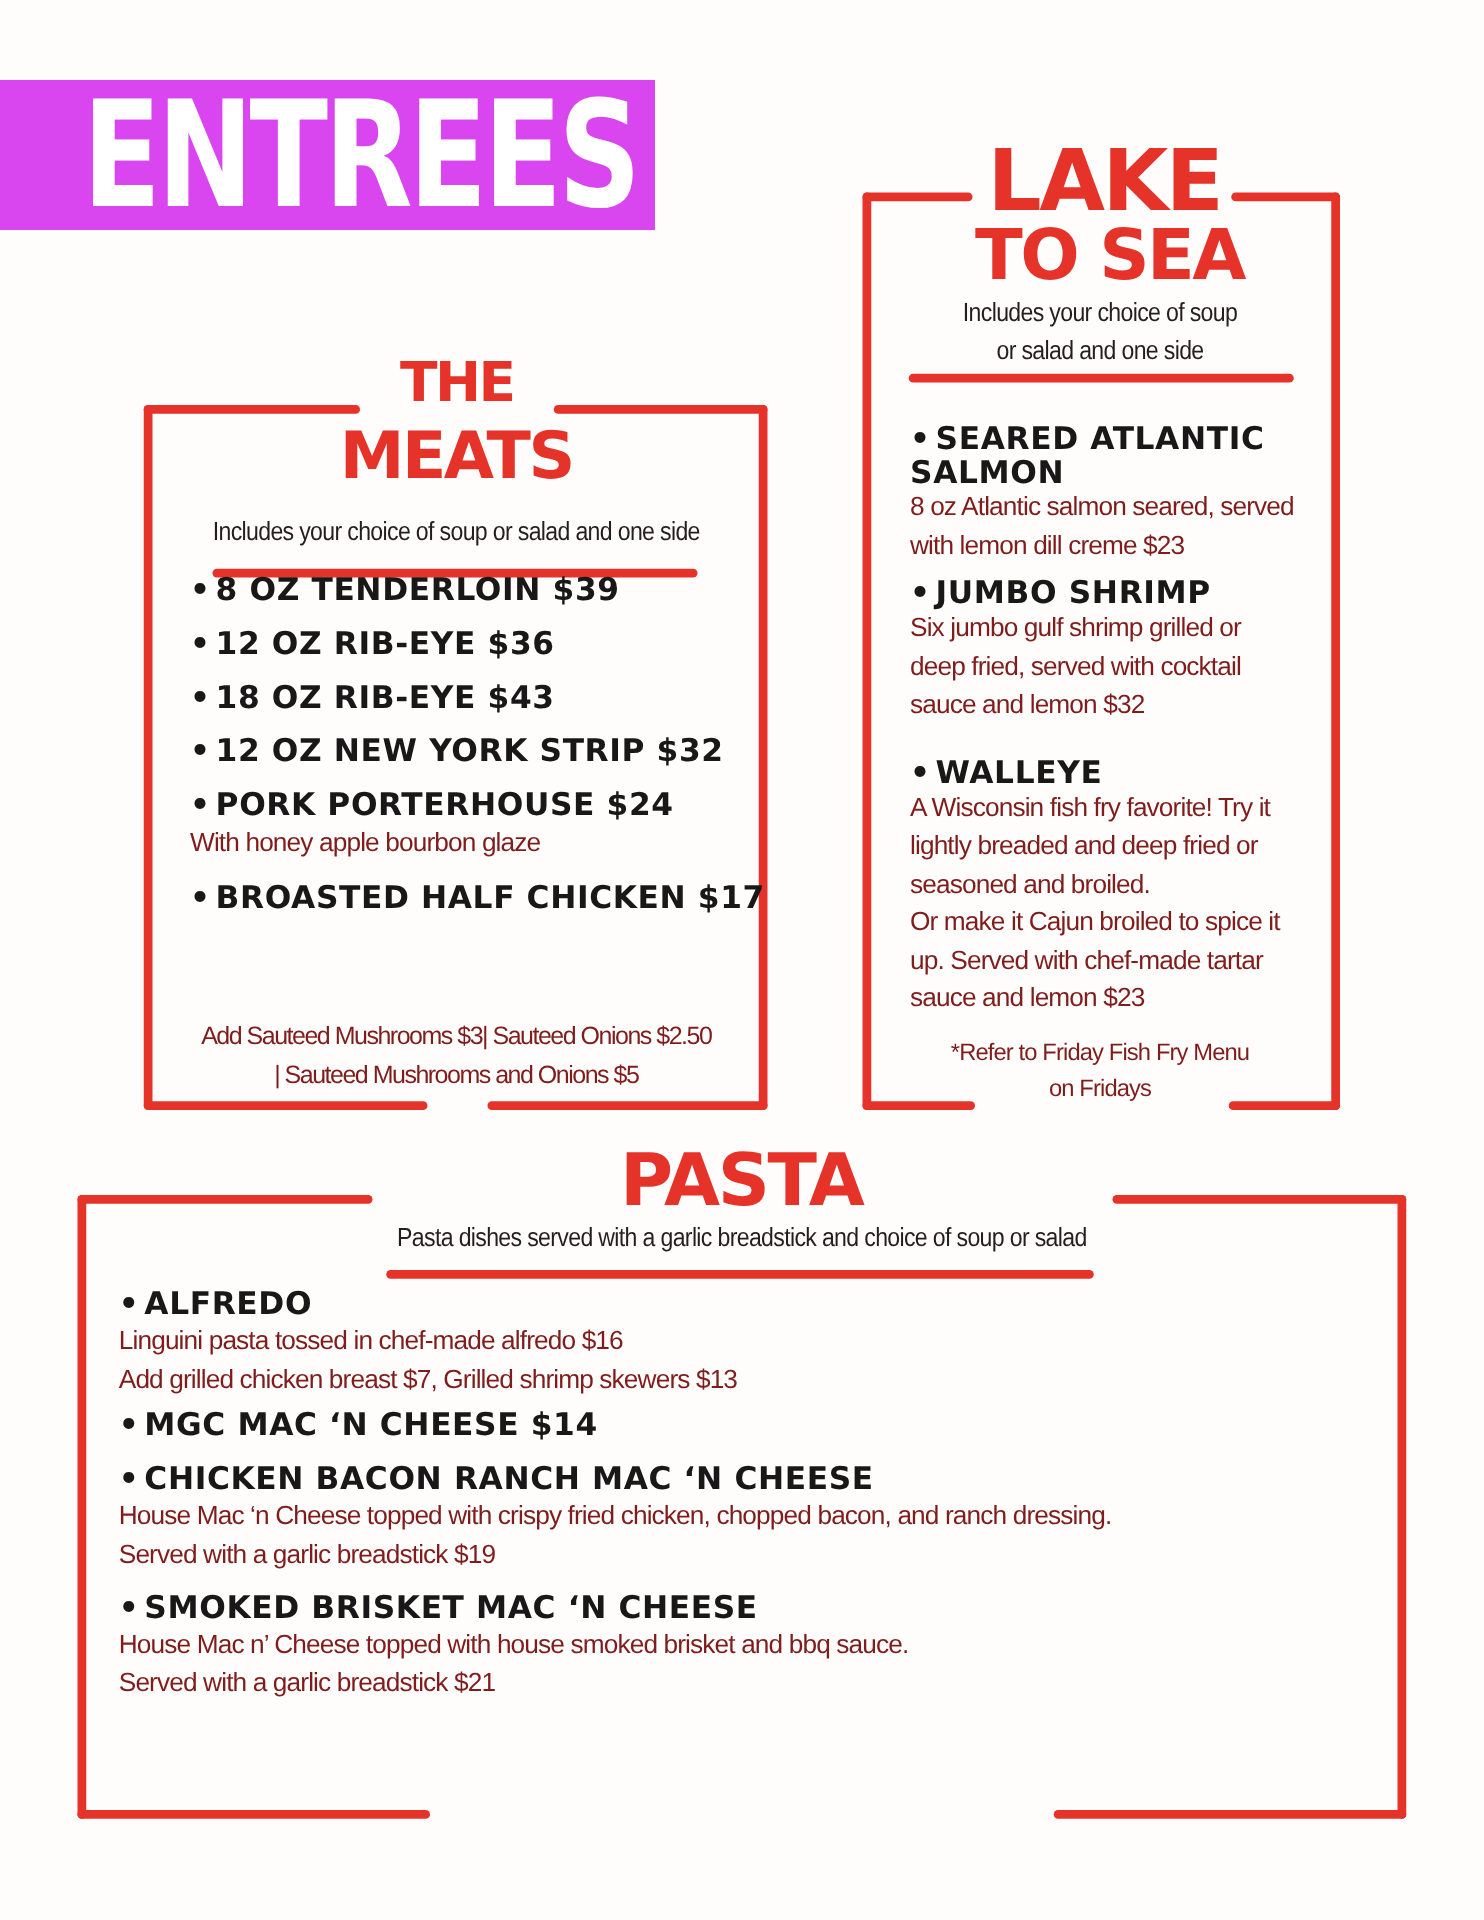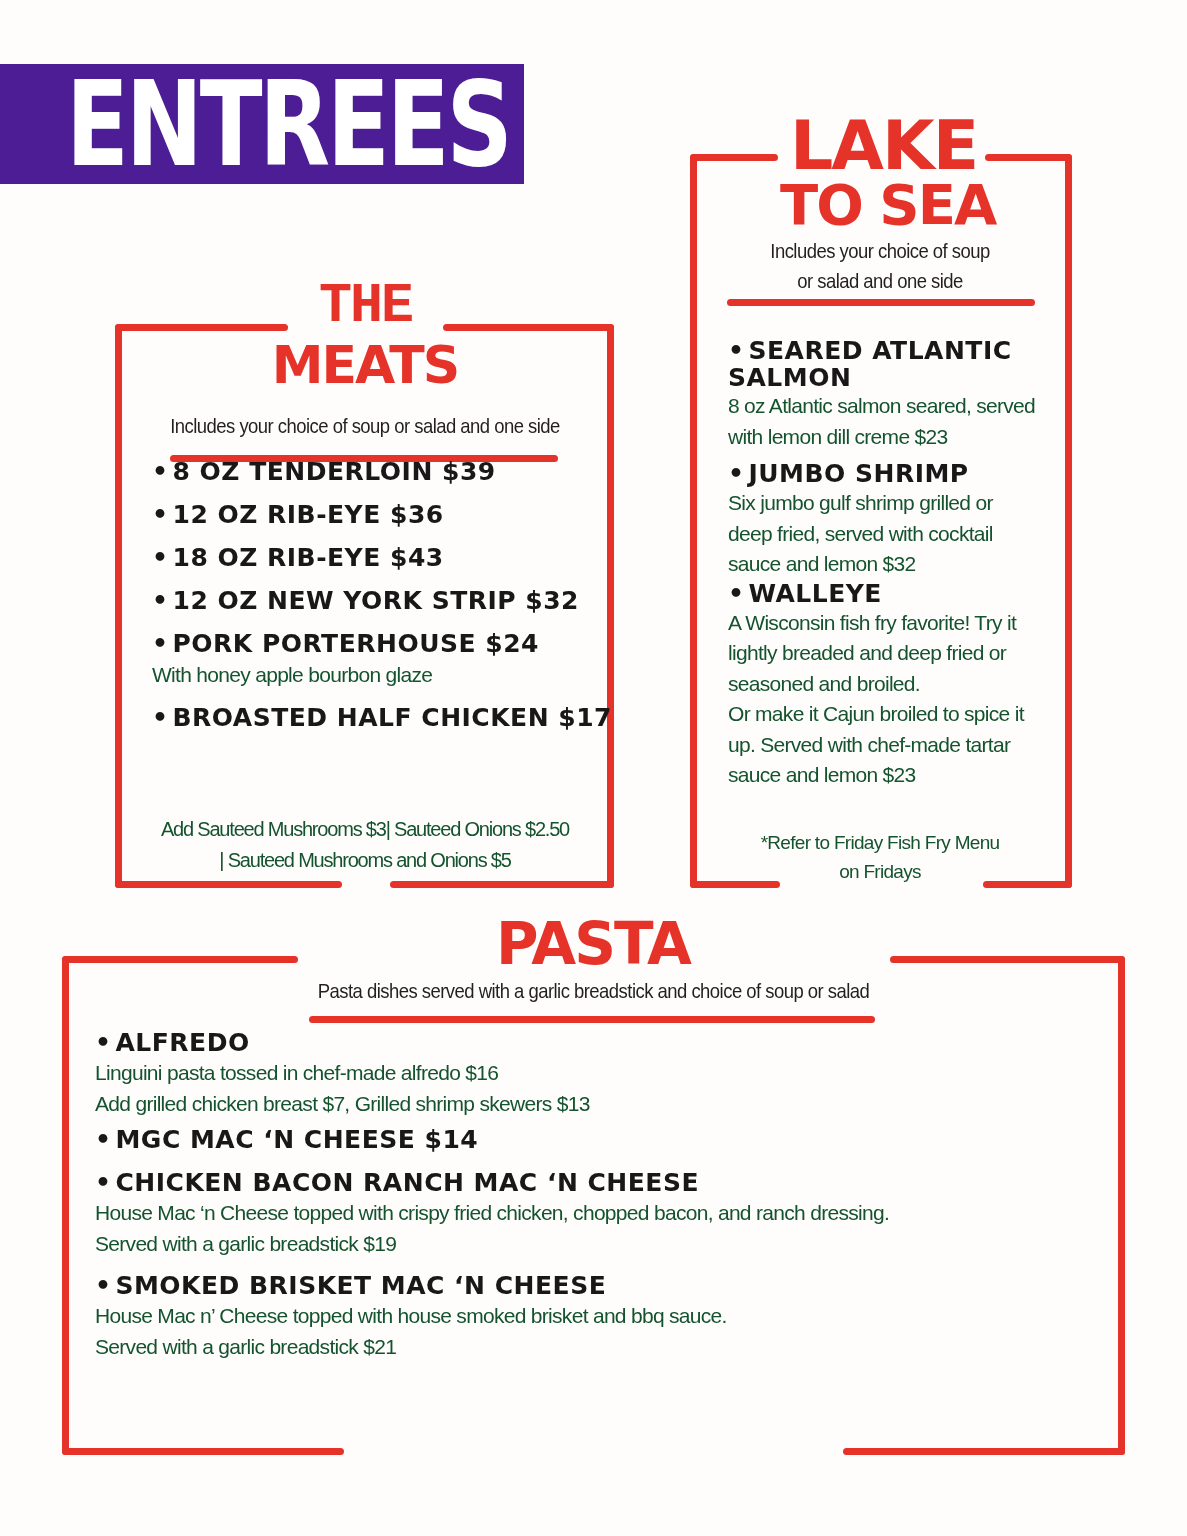--- a/index.html
+++ b/index.html
@@ -8,21 +8,21 @@
     background:#fefdfc;
     font-family:"Liberation Sans", sans-serif;
     color:#231f20;
   }
   .abs { position:absolute; }
   .line { position:absolute; background:#e5332a; border-radius:4px; }
 
   
   .banner {
     position:absolute; left:0; top:64px; width:524px; height:120px;
-    background:#4c1d95;
+    background:#d946ef;
   }
   .banner-text {
     position:absolute; left:66px; top:0; height:120px; width:450px;
     color:#fff; font-family:"DejaVu Sans", sans-serif; font-weight:bold;
     font-size:118px; line-height:120px; letter-spacing:-4px;
     transform:scaleX(0.78); transform-origin:left center;
     white-space:nowrap;
   }
 
   .section-title {
@@ -36,41 +36,41 @@
     letter-spacing:-0.6px; color:#231f20; transform:scaleX(0.88);
   }
   .item-title {
     font-family:"DejaVu Sans", sans-serif; font-weight:bold;
     font-size:25px; letter-spacing:0.5px; color:#1a1718;
     white-space:nowrap;
   }
   .item-title .bullet { margin-right:4px; }
   .desc {
     font-family:"Liberation Sans", sans-serif; font-size:21px;
-    letter-spacing:-0.7px; color:#14532d; line-height:30.5px;
+    letter-spacing:-0.7px; color:#7f1d1d; line-height:30.5px;
   }
   .centered { text-align:center; }
 </style>
 </head>
 <body>
 
 <div class="banner">
   <div class="banner-text">ENTREES</div>
 </div>
 
 <div>
 
   <div class="line" style="left:115px;top:324px;width:173px;height:7px;"></div>
   <div class="line" style="left:443px;top:324px;width:171px;height:7px;"></div>
   <div class="line" style="left:115px;top:324px;width:7px;height:564px;"></div>
   <div class="line" style="left:607px;top:324px;width:7px;height:564px;"></div>
   <div class="line" style="left:115px;top:881px;width:227px;height:7px;"></div>
   <div class="line" style="left:390px;top:881px;width:224px;height:7px;"></div>
 
-  <div class="section-title" style="left:288px;top:278px;width:155px;font-size:55px;line-height:58px;font-family:Liberation Mono, monospace;">THE</div>
+  <div class="section-title" style="left:288px;top:278px;width:155px;font-size:44px;line-height:58px;">THE</div>
   <div class="section-title" style="left:270px;top:334px;width:190px;font-size:52px;line-height:62px;">MEATS</div>
 
   <div class="subtitle" style="left:115px;top:414px;width:500px;">Includes your choice of soup or salad and one side</div>
   <div class="line" style="left:170px;top:455px;width:388px;height:7px;"></div>
 
   <div class="abs" style="left:152px;top:454px;width:450px;">
     <div class="item-title" style="height:43px;line-height:36px;">
       <span class="bullet">•</span><span>8 OZ TENDERLOIN $39</span>
     </div>
     <div class="item-title" style="height:43px;line-height:36px;">
@@ -120,21 +120,21 @@
     </div>
     <div class="item-title" style="line-height:27px;">SALMON</div>
     <div class="desc" style="margin-bottom:8px;">
       <div>8 oz Atlantic salmon seared, served</div>
       <div>with lemon dill creme $23</div>
     </div>
 
     <div class="item-title" style="line-height:28px;">
       <span class="bullet">•</span><span>JUMBO SHRIMP</span>
     </div>
-    <div class="desc" style="margin-bottom:0;">
+    <div class="desc" style="margin-bottom:24px;">
       <div>Six jumbo gulf shrimp grilled or</div>
       <div>deep fried, served with cocktail</div>
       <div>sauce and lemon $32</div>
     </div>
 
     <div class="item-title" style="line-height:28px;">
       <span class="bullet">•</span><span>WALLEYE</span>
     </div>
     <div class="desc">
       <div>A Wisconsin fish fry favorite! Try it</div>

